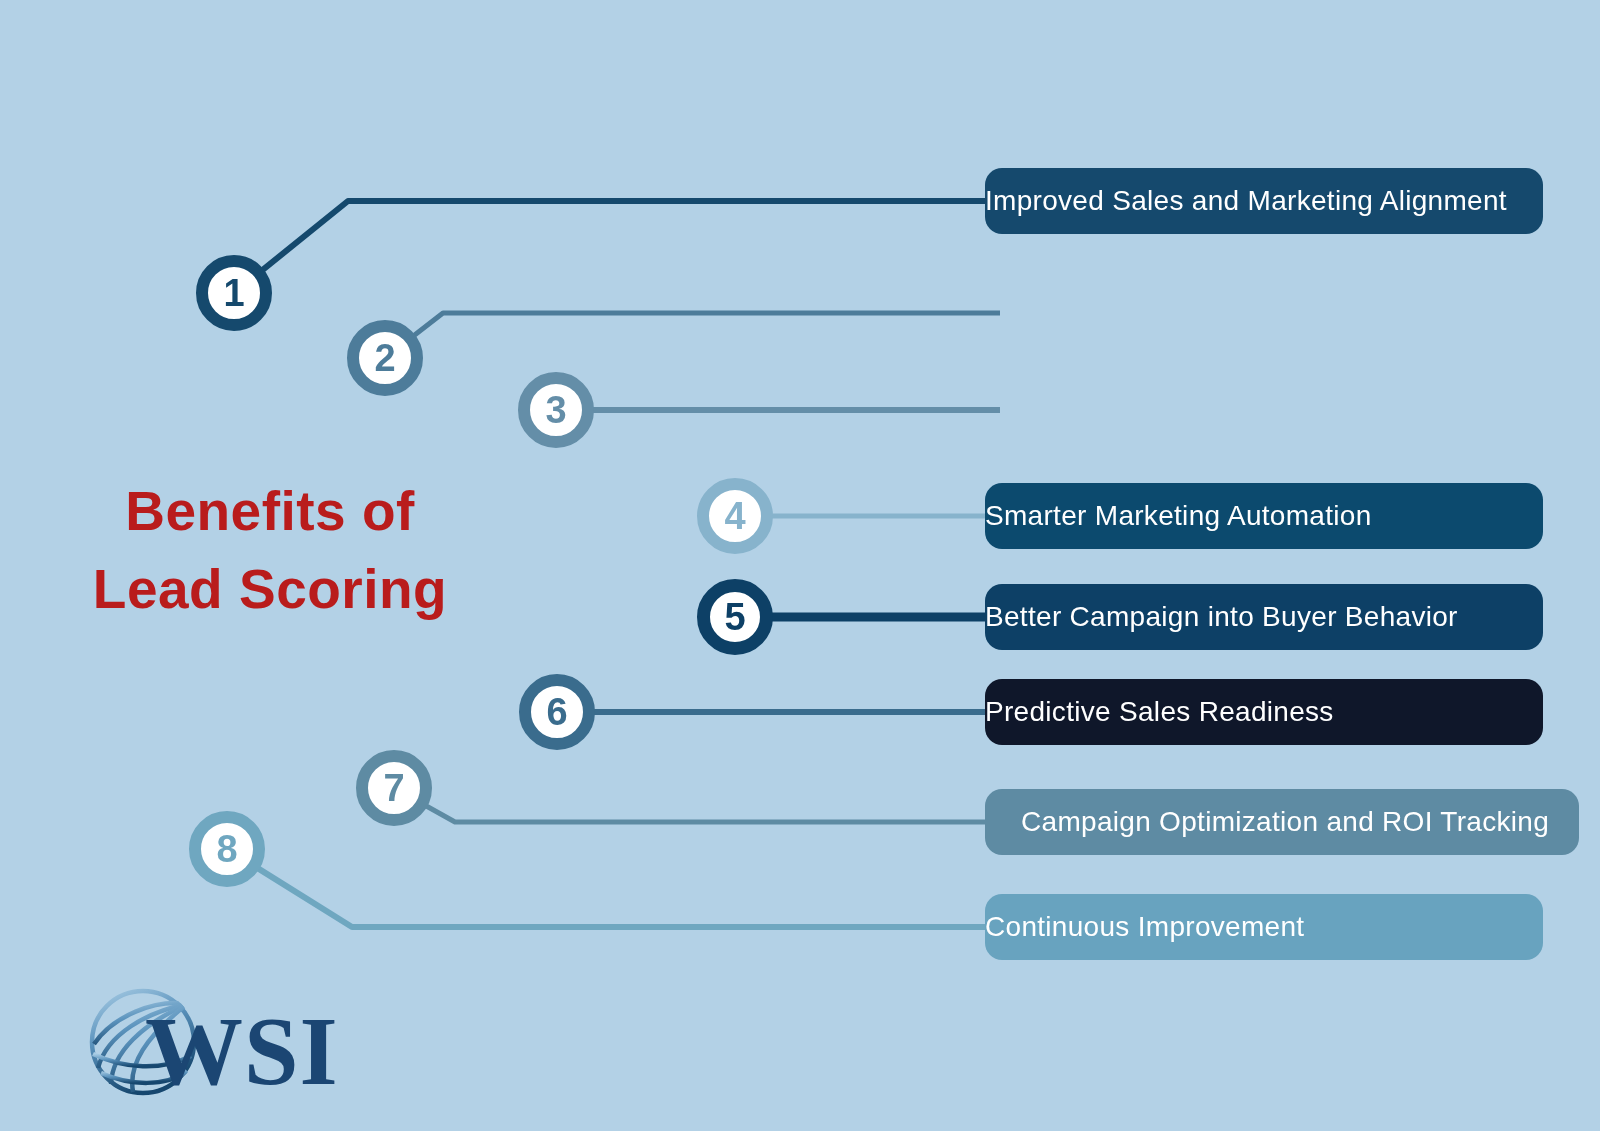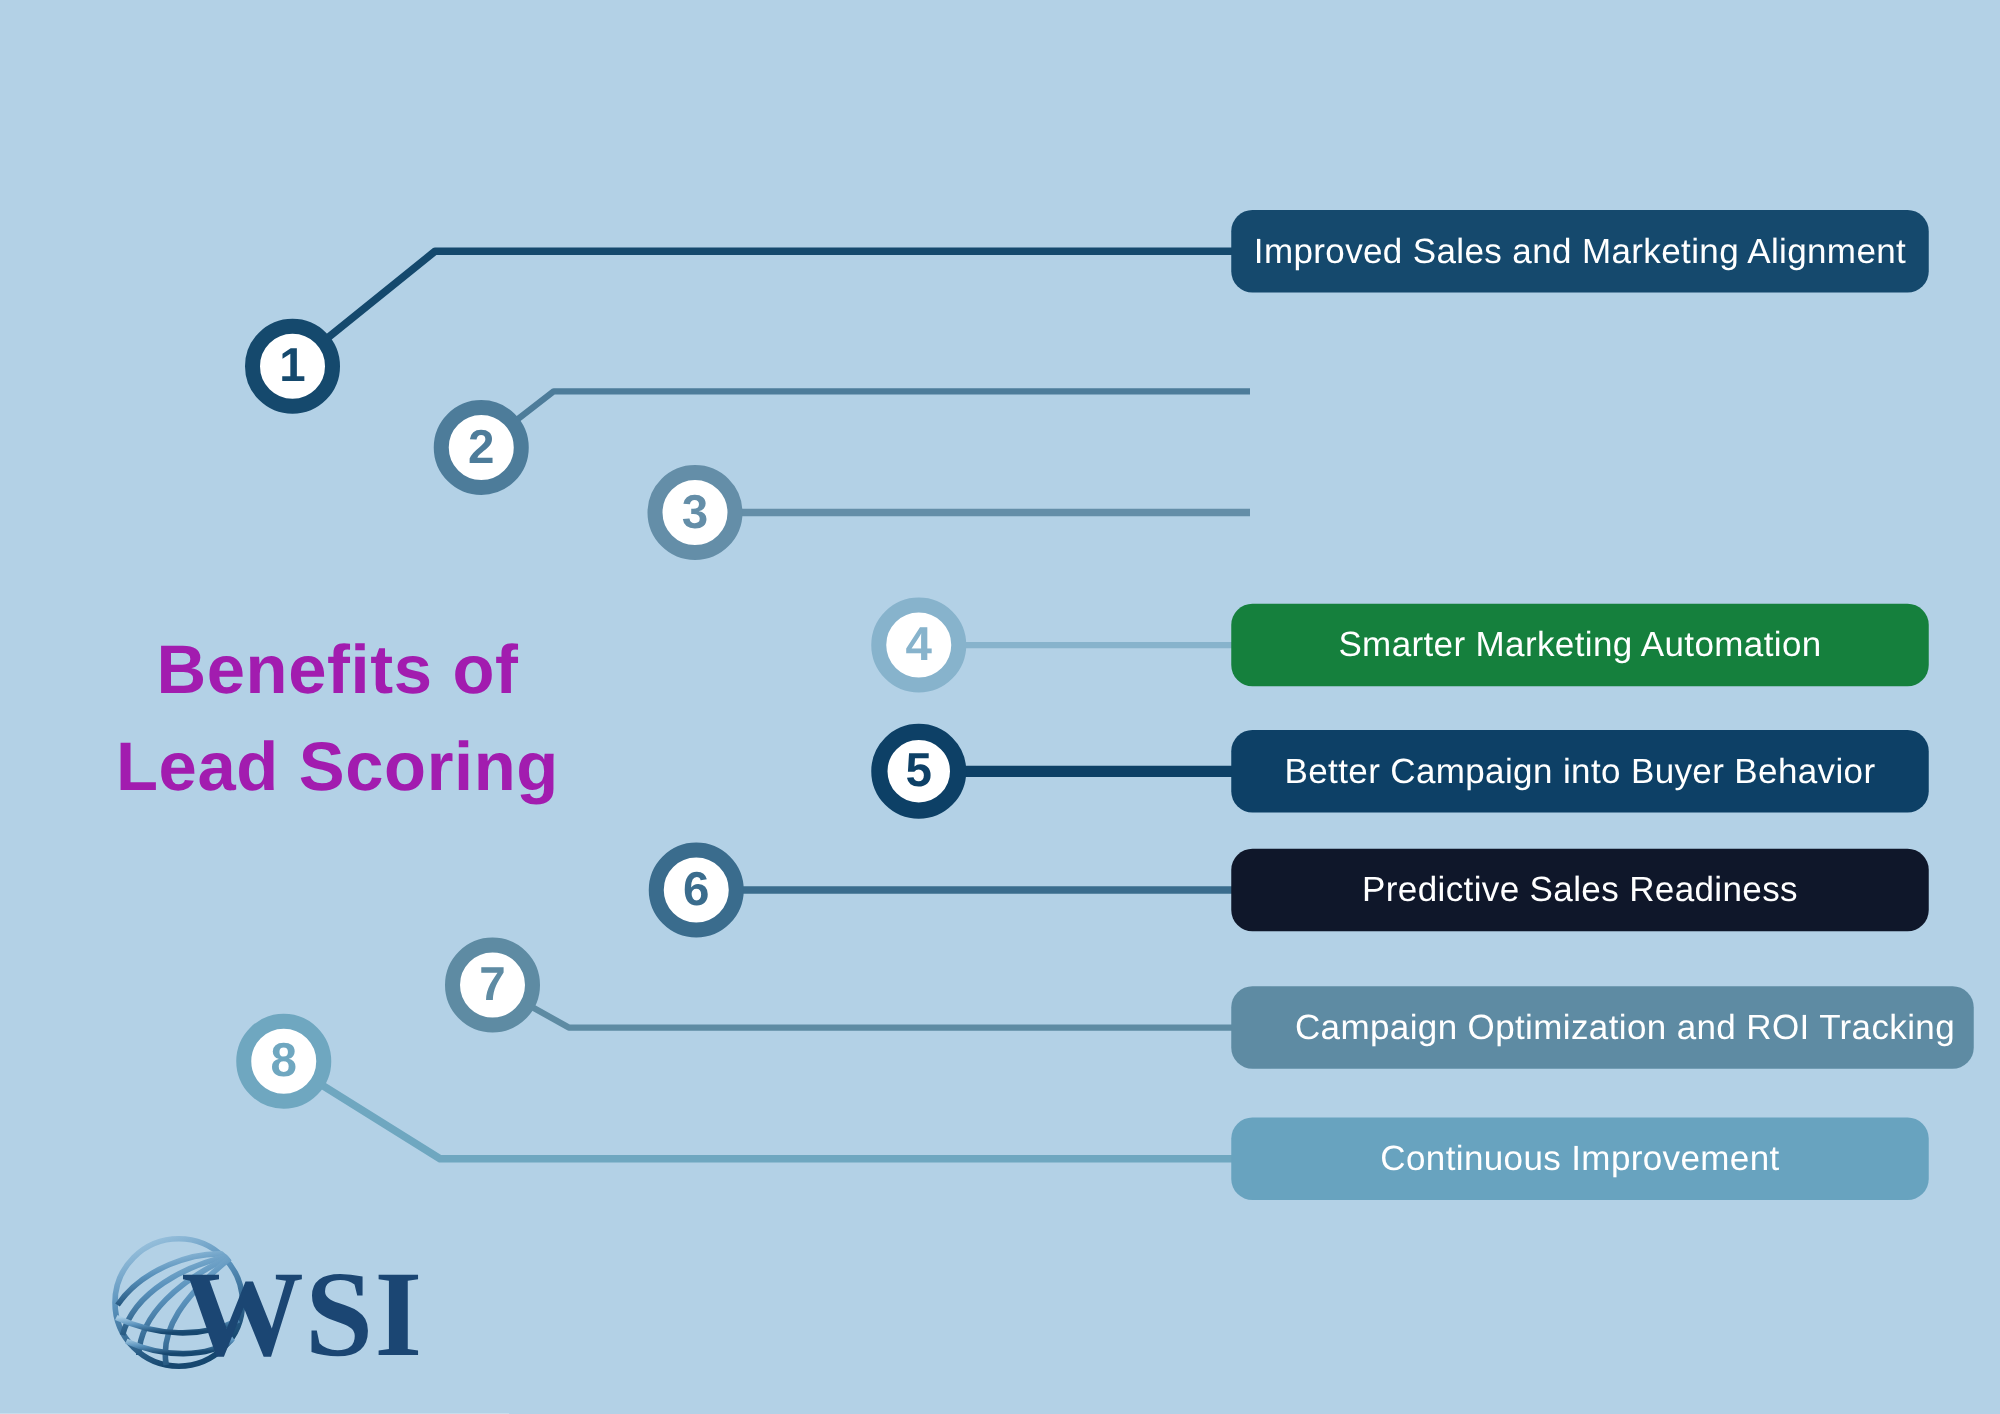--- a/index.html
+++ b/index.html
@@ -16,42 +16,42 @@
   .connectors{position:absolute;left:0;top:0;z-index:1;}
   .num-circle{
     position:absolute;z-index:2;width:52px;height:52px;border-radius:50%;
     border:12px solid #15496d;background:#ffffff;box-sizing:content-box;
     display:flex;align-items:center;justify-content:center;
     font-size:38px;font-weight:bold;color:#15496d;
   }
   .num-circle.thick{width:50px;height:50px;border-width:13px;}
   .benefit-box{
     position:absolute;z-index:3;left:985px;width:558px;height:66px;
-    border-radius:17px;display:flex;align-items:center;justify-content:center;
+    border-radius:17px;display:flex;align-items:center;
     color:#ffffff;font-size:28px;letter-spacing:.3px;
   }
   .logo{position:absolute;left:85px;top:980px;z-index:2;}
 </style>
 </head>
 <body>
 
 <div class="canvas" style="background: rgb(179, 209, 230);">
 
   <svg class="connectors" width="1600" height="1131" viewBox="0 0 1600 1131" aria-hidden="true">
     <polyline points="234,293 348,201 1000,201" fill="none" stroke-width="6" stroke-linejoin="round" stroke="#15496d"></polyline>
     <polyline points="385,358 443,313 1000,313" fill="none" stroke-width="5" stroke-linejoin="round" stroke="#4d7c9a"></polyline>
     <polyline points="556,410 1000,410" fill="none" stroke-width="6" stroke="#648ea8"></polyline>
     <polyline points="735,516 1000,516" fill="none" stroke-width="5" stroke="#87b3cc"></polyline>
     <polyline points="735,617 1000,617" fill="none" stroke-width="9" stroke="#0d4066"></polyline>
     <polyline points="557,712 1000,712" fill="none" stroke-width="6" stroke="#3a6c8d"></polyline>
     <polyline points="394,788 455,822 1000,822" fill="none" stroke-width="5" stroke-linejoin="round" stroke="#5e8ba3"></polyline>
     <polyline points="227,849 352,927 1000,927" fill="none" stroke-width="6" stroke-linejoin="round" stroke="#6fa7c0"></polyline>
   </svg>
 
-  <div class="title" style="color: #a21caf; margin-top: 24px;">
+  <div class="title" style="color: #b91c1c;">
     <div>Benefits of</div>
     <div>Lead Scoring</div>
   </div>
 
   <div class="num-circle" style="left: 196px; top: 255px; border-color: rgb(21, 73, 109); color: rgb(21, 73, 109);">
       <span>1</span>
     </div>
   <div class="num-circle" style="left: 347px; top: 320px; border-color: rgb(77, 124, 154); color: rgb(77, 124, 154);">
       <span>2</span>
     </div>
@@ -70,21 +70,21 @@
   <div class="num-circle" style="left: 356px; top: 750px; border-color: rgb(94, 139, 163); color: rgb(94, 139, 163);">
       <span>7</span>
     </div>
   <div class="num-circle" style="left: 189px; top: 811px; border-color: rgb(111, 167, 192); color: rgb(111, 167, 192);">
       <span>8</span>
     </div>
 
   <div class="benefit-box" style="top: 168px; background: rgb(21, 73, 109);">
       <span>Improved Sales and Marketing Alignment</span>
     </div>
-  <div class="benefit-box" style="top: 483px; background: #15803d;">
+  <div class="benefit-box" style="top: 483px; background: #0c4a6e;">
       <span>Smarter Marketing Automation</span>
     </div>
   <div class="benefit-box" style="top: 584px; background: rgb(13, 64, 102);">
       <span>Better Campaign into Buyer Behavior</span>
     </div>
   <div class="benefit-box" style="top: 679px; background: #0f172a;">
       <span>Predictive Sales Readiness</span>
     </div>
   <div class="benefit-box" style="top: 789px; background: rgb(94, 139, 163); padding-left: 36px;">
       <span>Campaign Optimization and ROI Tracking</span>

